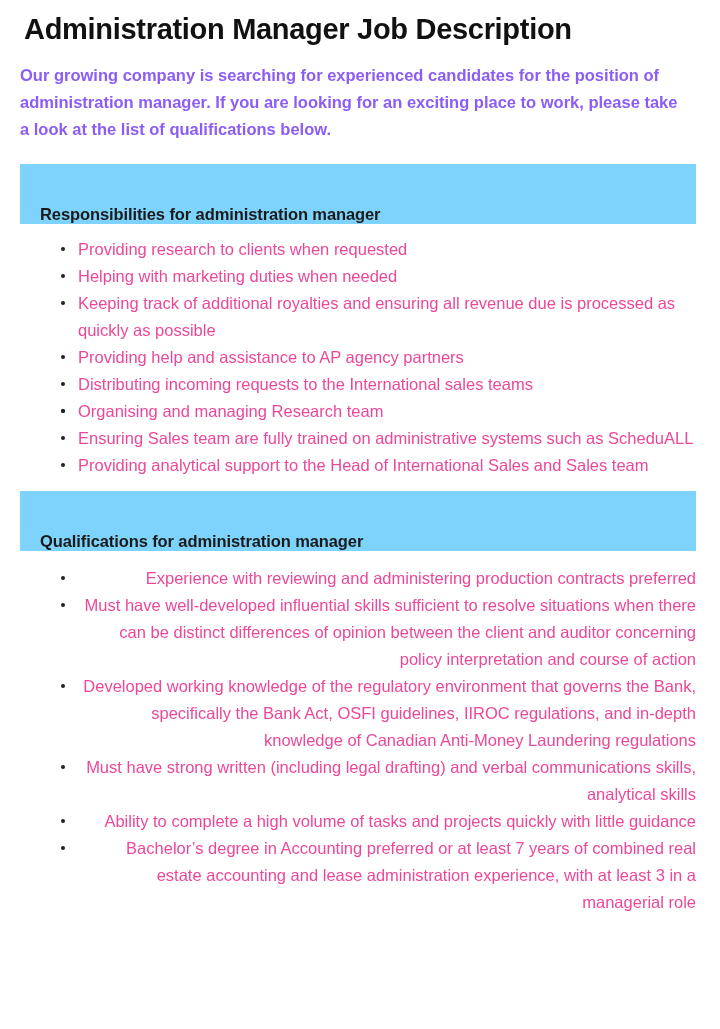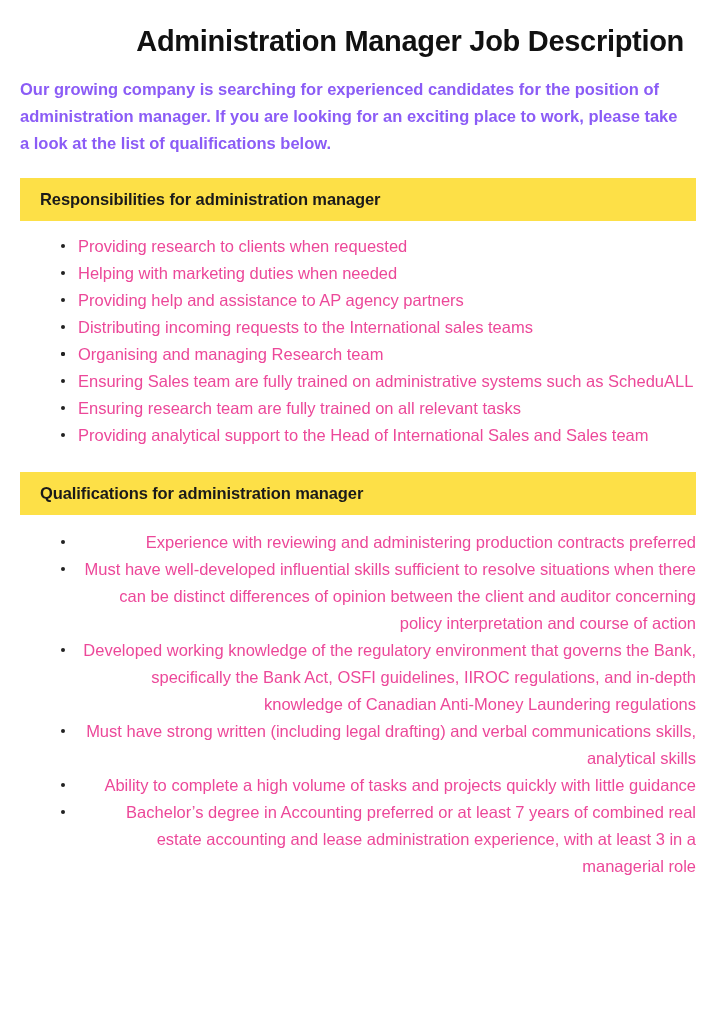--- a/index.html
+++ b/index.html
@@ -17,42 +17,42 @@
     overflow: hidden;
   }
   .page {
     width: 720px;
     padding: 0 20px 0 20px;
   }
   .doc-title {
     font-size: 29px;
     font-weight: bold;
     letter-spacing: -0.3px;
-    text-align: right;
-    margin: 16px;
+    text-align: left;
+    margin: 4px;
     padding: 6px 0 0 0;
     line-height: 38px;
     color: #111111;
   }
   .intro {
     font-size: 16.5px;
     line-height: 27px;
     color: #8b5cf6;
     margin: 14px 0 0 0;
     padding: 0 16px 0 0;
     font-weight: bold;
   }
   .section {
     margin-top: 21px;
   }
   .section-header {
-    background: #fde047;
-    height: 43px;
+    background: #7dd3fc;
+    height: 60px;
     display: flex;
-    align-items: center;
+    align-items: flex-end;
     padding-left: 20px;
     margin-right: 4px;
   }
   .section-header-label {
     font-size: 16.5px;
     font-weight: bold;
     color: #1a1a1a;
     letter-spacing: -0.1px;
   }
   ul.bullets {
@@ -76,46 +76,46 @@
     top: 11px;
     width: 4px;
     height: 4px;
     border-radius: 50%;
     background: #222222;
   }
   .qual-list li {
     padding-right: 14px;
   }
   .sec-qualifications {
-    margin-top: 23px;
+    margin-top: 12px;
   }
   .sec-qualifications ul.bullets { padding-top: 14px; text-align: right; }
 </style>
 </head>
 <body>
 
 <div class="page">
 
   <h1 class="doc-title">Administration Manager Job Description</h1>
 
   <p class="intro">Our growing company is searching for experienced candidates for the position of administration manager. If you are looking for an exciting place to work, please take a look at the list of qualifications below.</p>
 
   <section class="section sec-responsibilities">
     <div class="section-header">
       <span class="section-header-label">Responsibilities for administration manager</span>
     </div>
     <ul class="bullets resp-list">
       <li><span class="dot"></span><span>Providing research to clients when requested</span></li>
       <li><span class="dot"></span><span>Helping with marketing duties when needed</span></li>
+      <li><span class="dot"></span><span>Keeping track of additional royalties and ensuring all revenue due is processed as quickly as possible</span></li>
       <li><span class="dot"></span><span>Providing help and assistance to AP agency partners</span></li>
       <li><span class="dot"></span><span>Distributing incoming requests to the International sales teams</span></li>
       <li><span class="dot"></span></li>
       <li><span class="dot"></span><span>Organising and managing Research team</span></li>
       <li><span class="dot"></span><span>Ensuring Sales team are fully trained on administrative systems such as ScheduALL</span></li>
-      <li><span class="dot"></span><span>Ensuring research team are fully trained on all relevant tasks</span></li>
       <li><span class="dot"></span><span>Providing analytical support to the Head of International Sales and Sales team</span></li>
     </ul>
   </section>
 
   <section class="section sec-qualifications">
     <div class="section-header">
       <span class="section-header-label">Qualifications for administration manager</span>
     </div>
     <ul class="bullets qual-list">
       <li><span class="dot"></span><span>Experience with reviewing and administering production contracts preferred</span></li>

